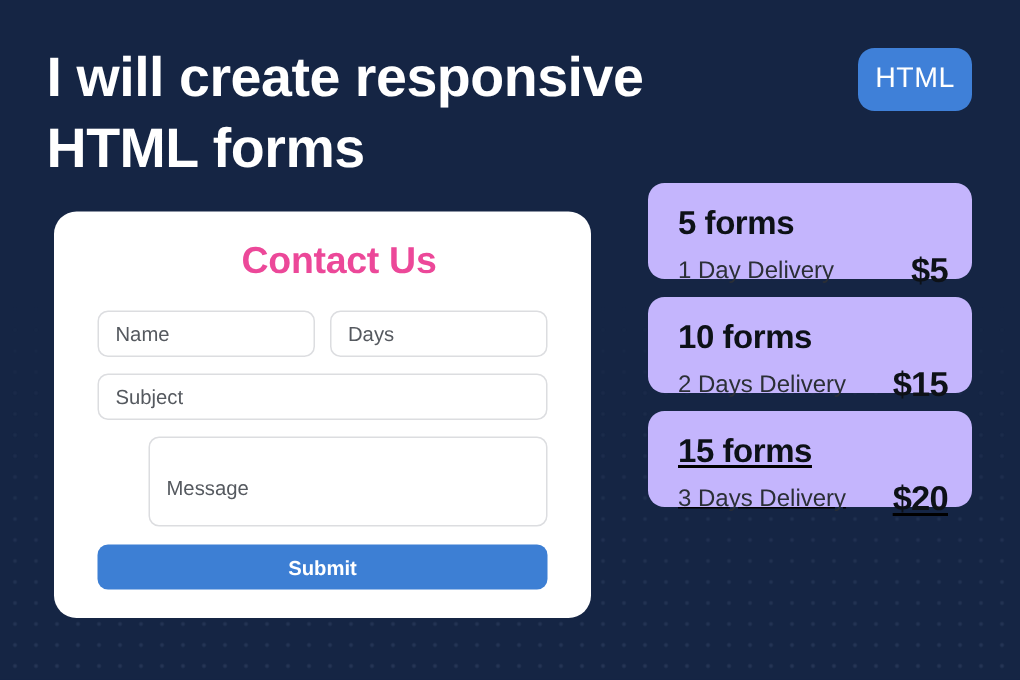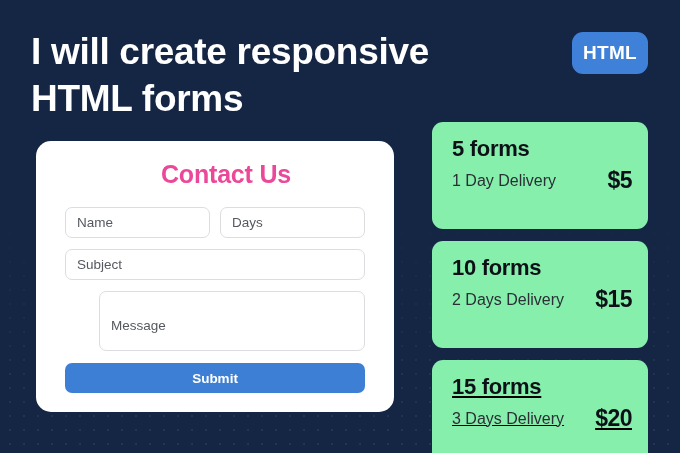--- a/index.html
+++ b/index.html
@@ -62,21 +62,21 @@
     top: 32px;
     width: 76px;
     height: 42px;
     border-radius: 11px;
     background: #3f80d8;
     display: flex;
     align-items: center;
     justify-content: center;
     color: #ffffff;
     font-size: 19px;
-    font-weight: bold;
+    font-weight: normal;
     letter-spacing: 0.3px;
   }
 
   
   #form-card {
     position: absolute;
     left: 36px;
     top: 141px;
     width: 358px;
     height: 271px;
@@ -149,22 +149,22 @@
   
   #pricing {
     position: absolute;
     left: 432px;
     top: 122px;
     width: 216px;
   }
   .price-card {
     box-sizing: border-box;
     width: 216px;
-    height: 107px;
-    background: #86efac;
+    height: 64px;
+    background: #c4b5fd;
     border-radius: 11px;
     margin-bottom: 12px;
     padding: 14px 0 0 20px;
     position: relative;
   }
   .price-card:last-child { margin-bottom: 0; text-decoration: underline; }
   .pc-title {
     color: #0d1117;
     font-size: 22px;
     font-weight: bold;

